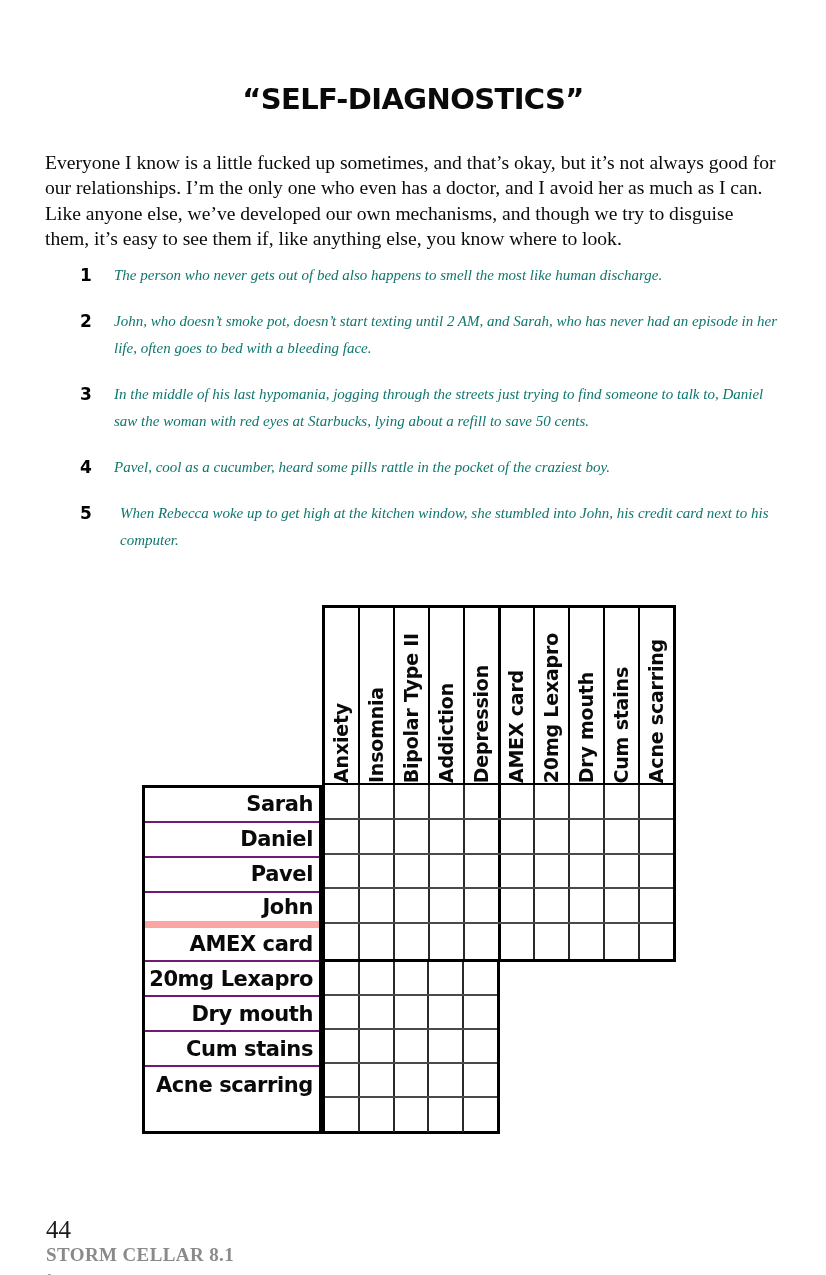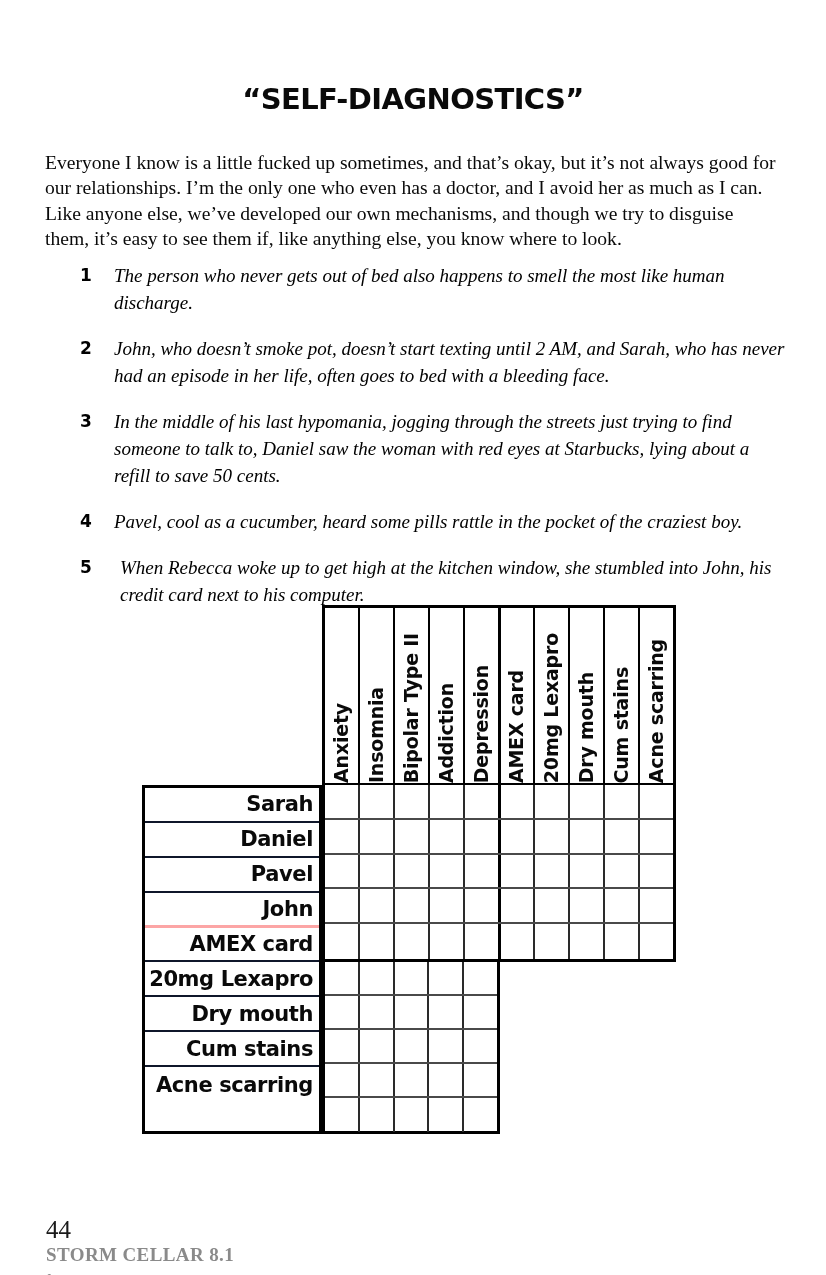--- a/index.html
+++ b/index.html
@@ -62,23 +62,23 @@
     font-family: "DejaVu Sans", sans-serif;
     font-weight: bold;
     font-size: 17px;
     line-height: 27px;
     color: #000;
   }
   .clue-text {
     flex: 1 1 auto;
     font-family: "Liberation Serif", serif;
     font-style: italic;
-    font-size: 19px;
+    font-size: 15px;
     line-height: 27px;
-    color: #000000;
+    color: #0f766e;
   }
   .clue.indent .clue-text { padding-left: 6px; }
 
   
   
   .grid-wrap {
     position: absolute;
     left: 142px;
     top: 605px;
     width: 534px;
@@ -149,29 +149,29 @@
     border: 3px solid #000;
     background: #fff;
   }
   .label-cell {
     box-sizing: border-box;
     height: 34.9px;
     display: flex;
     align-items: center;
     justify-content: flex-end;
     padding-right: 6px;
-    border-bottom: 2px solid #0f172a;
+    border-bottom: 2px solid #701a75;
     font-family: "DejaVu Sans", sans-serif;
     font-weight: bold;
     font-size: 21px;
     letter-spacing: -0.4px;
     color: #0a0a0a;
     white-space: nowrap;
   }
-  .label-cell.group-end { border-bottom: 3px solid #fca5a5; }
+  .label-cell.group-end { border-bottom: 7px solid #fca5a5; }
   .label-cell:last-child { border-bottom: none; }
 
   
   .block-tr {
     position: absolute;
     left: 180px;
     top: 0;
     width: 354px;
     height: 177px;
     box-sizing: border-box;

